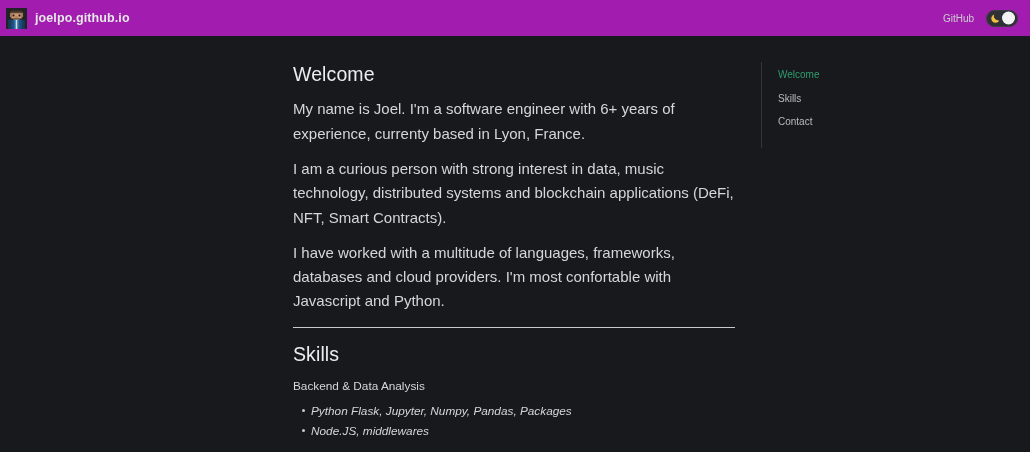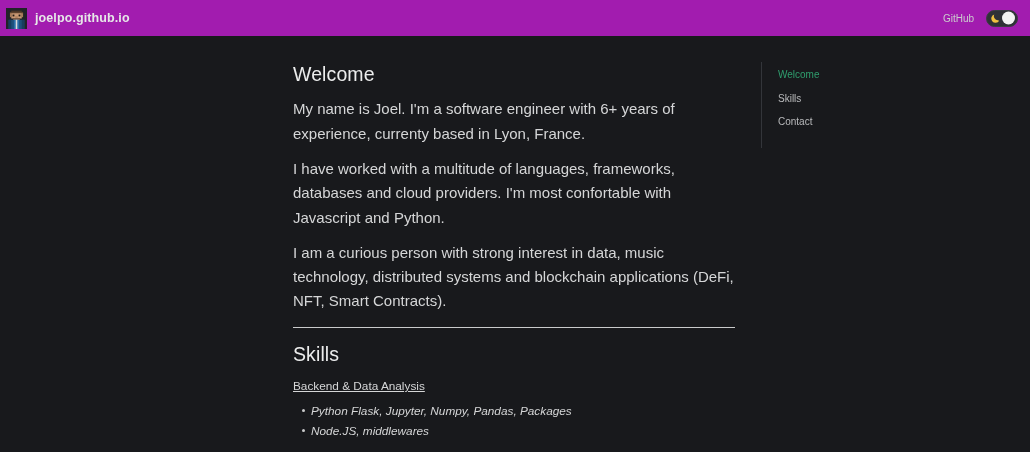--- a/index.html
+++ b/index.html
@@ -132,21 +132,20 @@
     border: none;
     border-top: 1px solid #c9cacb;
     margin: 13px 0 14px 0;
   }
 
   .sub-head {
     font-size: 11.8px;
     line-height: 1.6;
     color: #d5d6d7;
     margin: 10px 0 8px 0;
-    text-decoration: underline;
   }
 
   ul.skill-list {
     list-style: none;
     margin: 0 0 12px 0;
     padding: 0;
   }
   ul.skill-list li {
     font-size: 11.8px;
     line-height: 1.2;
@@ -226,22 +225,22 @@
 
 </header>
 
 <div class="page">
 
   <main class="content">
 
     <section>
       <h1 class="section-title">Welcome</h1>
       <p class="para">My name is Joel. I'm a software engineer with 6+ years of experience, currenty based in Lyon, France.</p>
+      <p class="para">I am a curious person with strong interest in data, music technology, distributed systems and blockchain applications (DeFi, NFT, Smart Contracts).</p>
       <p class="para">I have worked with a multitude of languages, frameworks, databases and cloud providers. I'm most confortable with Javascript and Python.</p>
-      <p class="para">I am a curious person with strong interest in data, music technology, distributed systems and blockchain applications (DeFi, NFT, Smart Contracts).</p>
     </section>
 
     <hr class="rule">
 
     <section>
       <h1 class="section-title">Skills</h1>
 
       <p class="sub-head">Backend &amp; Data Analysis</p>
       <ul class="skill-list">
         <li>Python Flask, Jupyter, Numpy, Pandas, Packages</li>

